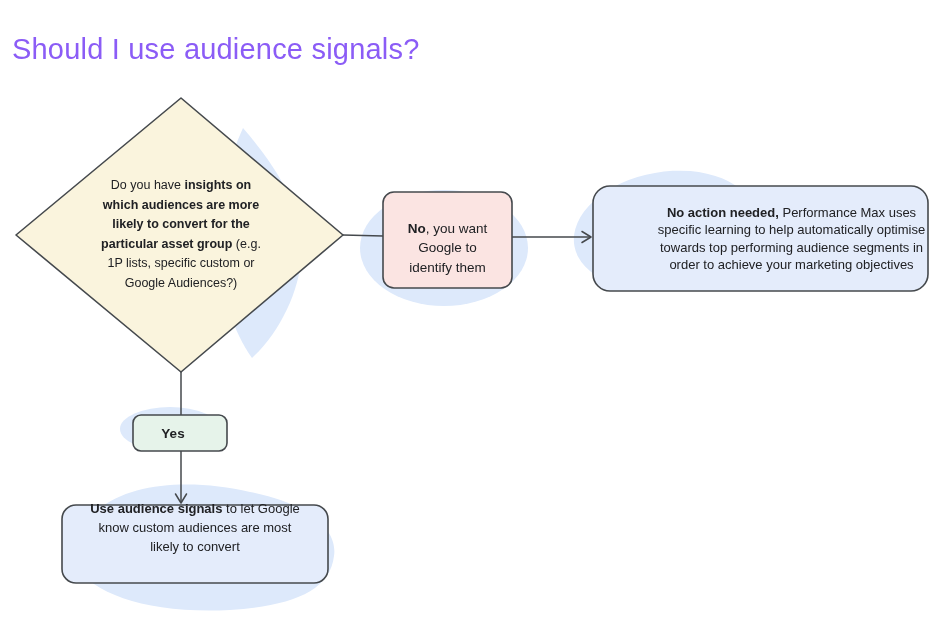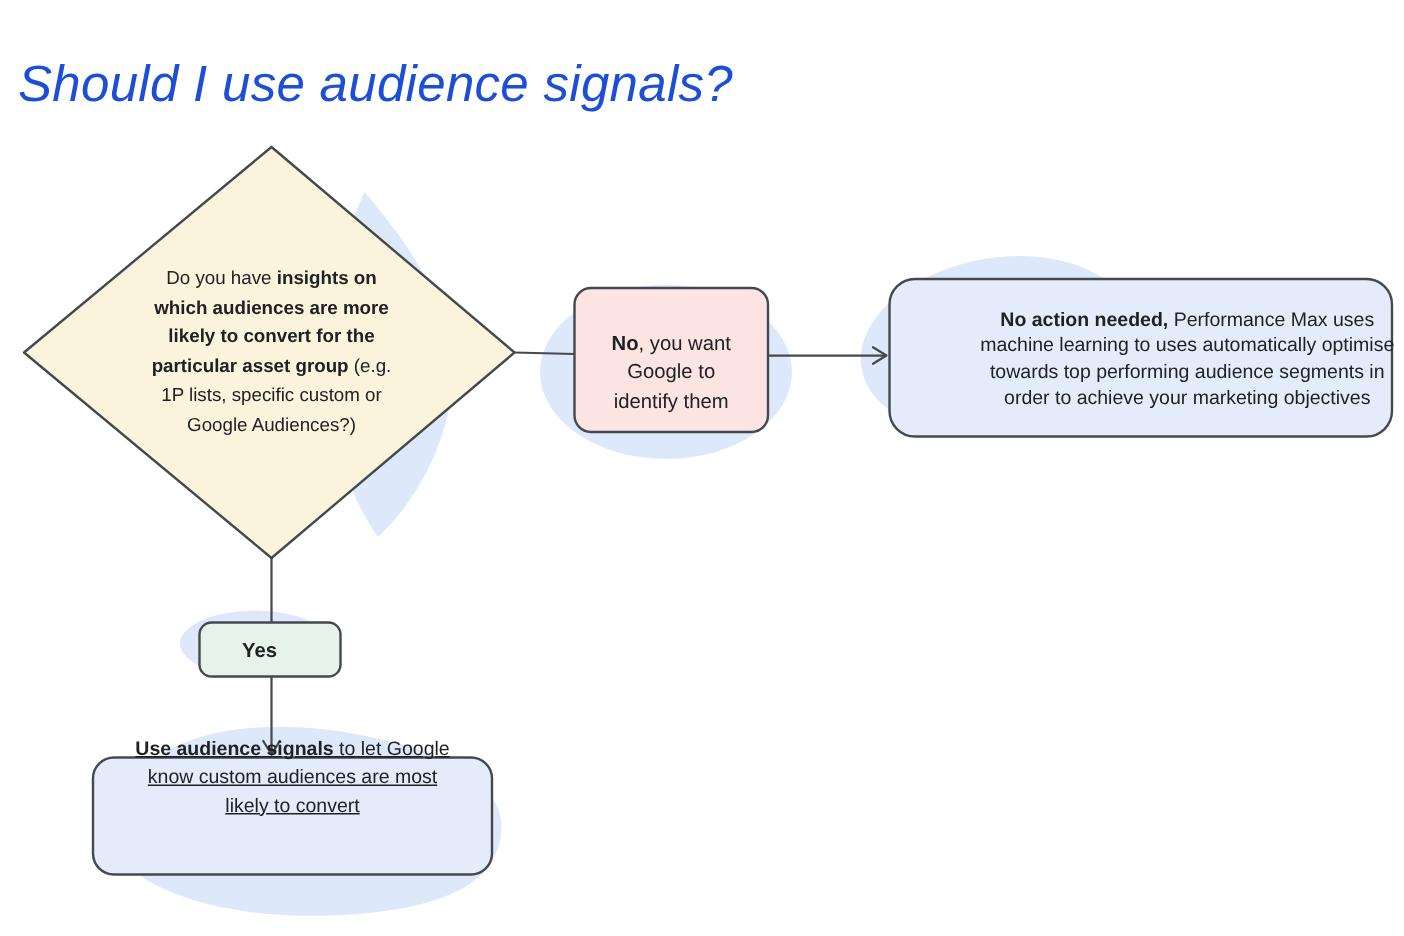--- a/index.html
+++ b/index.html
@@ -11,25 +11,24 @@
     font-family: "Liberation Sans", sans-serif;
     color: #202124;
     overflow: hidden;
   }
   .stage { position: relative; width: 936px; height: 624px; }
 
   .page-title {
     position: absolute;
     left: 12px;
     top: 14px;
-    font-size: 34px;
+    font-size: 29px;
     font-weight: 400;
     letter-spacing: 0.2px;
-    color: #1d4ed8;
-    font-style: italic;
+    color: #8b5cf6;
   }
 
   svg.canvas { position: absolute; left: 0; top: 0; }
   .shape   { stroke: #45494d; stroke-width: 1.6; }
   .connector { stroke: #45494d; stroke-width: 1.5; fill: none; }
   .arrowhead { stroke: #45494d; stroke-width: 1.5; fill: none; stroke-linecap: round; stroke-linejoin: round; }
   .blob { stroke: none; }
 
   .txt {
     position: absolute;
@@ -40,21 +39,21 @@
     text-align: center;
     pointer-events: none;
   }
   .txt .line { white-space: nowrap; }
   .b { font-weight: 700; }
 
   .diamond-text      { left: 31px;  top: 176px; width: 300px; font-size: 12.5px; line-height: 19.5px; }
   .no-box-text       { left: 383px; top: 192px; width: 129px; height: 112px;  font-size: 13.5px; line-height: 19.5px; }
   .no-action-text    { left: 593px; top: 186px; width: 397px; height: 105px; font-size: 13px;   line-height: 17.5px; }
   .yes-box-text      { left: 133px; top: 415px; width: 80px;  height: 36px;  font-size: 13.5px; font-weight: 700; }
-  .use-signals-text  { left: 62px;  top: 478px; width: 266px; height: 78px;  font-size: 13px;   line-height: 19px; text-decoration: underline; }
+  .use-signals-text  { left: 62px;  top: 488px; width: 266px; height: 78px;  font-size: 13px;   line-height: 19px; }
 </style>
 </head>
 <body>
 
 <div class="stage">
 
   <h1 class="page-title">Should I use audience signals?</h1>
 
   <svg class="canvas" width="936" height="624" viewBox="0 0 936 624">
 
@@ -89,21 +88,21 @@
   </div>
 
   <div class="txt no-box-text">
     <div class="line"><span></span><span class="b">No</span><span>, you want</span></div>
     <div class="line"><span>Google to</span><span class="b"></span><span></span></div>
     <div class="line"><span>identify them</span><span class="b"></span><span></span></div>
   </div>
 
   <div class="txt no-action-text">
     <div class="line"><span></span><span class="b">No action needed,</span><span> Performance Max uses</span></div>
-    <div class="line"><span>machine learning to uses automatically optimise</span><span class="b"></span><span></span></div>
+    <div class="line"><span>specific learning to help automatically optimise</span><span class="b"></span><span></span></div>
     <div class="line"><span>towards top performing audience segments in</span><span class="b"></span><span></span></div>
     <div class="line"><span>order to achieve your marketing objectives</span><span class="b"></span><span></span></div>
   </div>
 
   <div class="txt yes-box-text">
     <div class="line">Yes</div>
   </div>
 
   <div class="txt use-signals-text">
     <div class="line"><span></span><span class="b">Use audience signals</span><span> to let Google</span></div>

